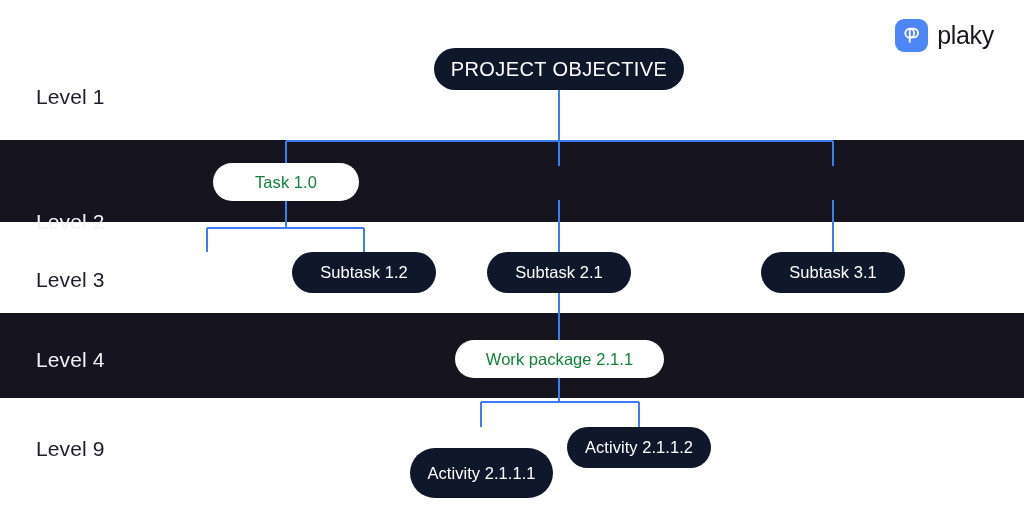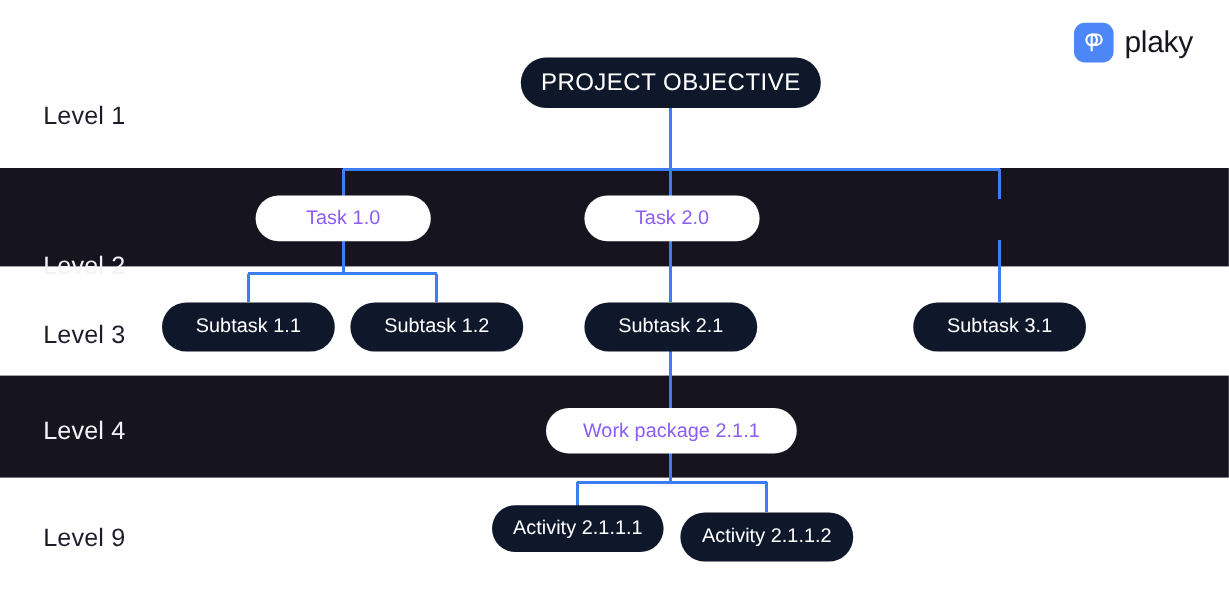--- a/index.html
+++ b/index.html
@@ -34,21 +34,21 @@
   .node{
     position:absolute;
     display:flex;align-items:center;justify-content:center;
     border-radius:999px;
     font-size:16.5px;
     white-space:nowrap;
     box-sizing:border-box;
     letter-spacing:.05px;
   }
   .node.blue{background:#0f172a;color:#ffffff;}
-  .node.white{background:#ffffff;color:#8b5cf6;}
+  .node.white{background:#ffffff;color:#15803d;}
   .node.root{
     font-size:20px;
     letter-spacing:.4px;
   }
 
   
   #brand{
     position:absolute;right:30px;top:19px;
     display:flex;align-items:center;gap:9px;
   }
@@ -103,30 +103,28 @@
 
   <div class="level-label on-light" style="left:36px;top:85px;">Level 1</div>
   <div class="level-label on-dark" style="left:36px;top:172px;margin-top:38px;">Level 2</div>
   <div class="level-label on-light" style="left:36px;top:268px;">Level 3</div>
   <div class="level-label on-dark" style="left:36px;top:348px;">Level 4</div>
   <div class="level-label on-light" style="left:36px;top:437px;">Level 9</div>
 
   <div class="node blue root" style="left:434px;top:48px;width:250px;height:42px;">PROJECT OBJECTIVE</div>
 
   <div class="node white" style="left:213px;top:163px;width:146px;height:38px;">Task 1.0</div>
-  <div class="node white" style="left:487px;top:163px;width:146px;height:38px;">Task 2.0</div>
 
-  <div class="node blue" style="left:135px;top:252px;width:144px;height:41px;">Subtask 1.1</div>
   <div class="node blue" style="left:292px;top:252px;width:144px;height:41px;">Subtask 1.2</div>
   <div class="node blue" style="left:487px;top:252px;width:144px;height:41px;">Subtask 2.1</div>
   <div class="node blue" style="left:761px;top:252px;width:144px;height:41px;">Subtask 3.1</div>
 
   <div class="node white" style="left:455px;top:340px;width:209px;height:38px;">Work package 2.1.1</div>
 
-  <div class="node blue" style="left:410px;top:421px;width:143px;height:39px;">Activity 2.1.1.1</div>
+  <div class="node blue" style="left:410px;top:448px;width:143px;height:50px;">Activity 2.1.1.1</div>
   <div class="node blue" style="left:567px;top:427px;width:144px;height:41px;">Activity 2.1.1.2</div>
 
   <div id="brand">
     <div id="brand-mark">
       <svg width="21" height="21" viewBox="0 0 24 24" aria-hidden="true">
         <g fill="none" stroke="#ffffff" stroke-width="2.1">
           <circle cx="10" cy="9.4" r="5.1"></circle>
           <path d="M10 4.3 V20.2"></path>
           <path d="M10 4.3 h4.6 a4.9 4.9 0 0 1 0 9.8 H10"></path>
         </g>

